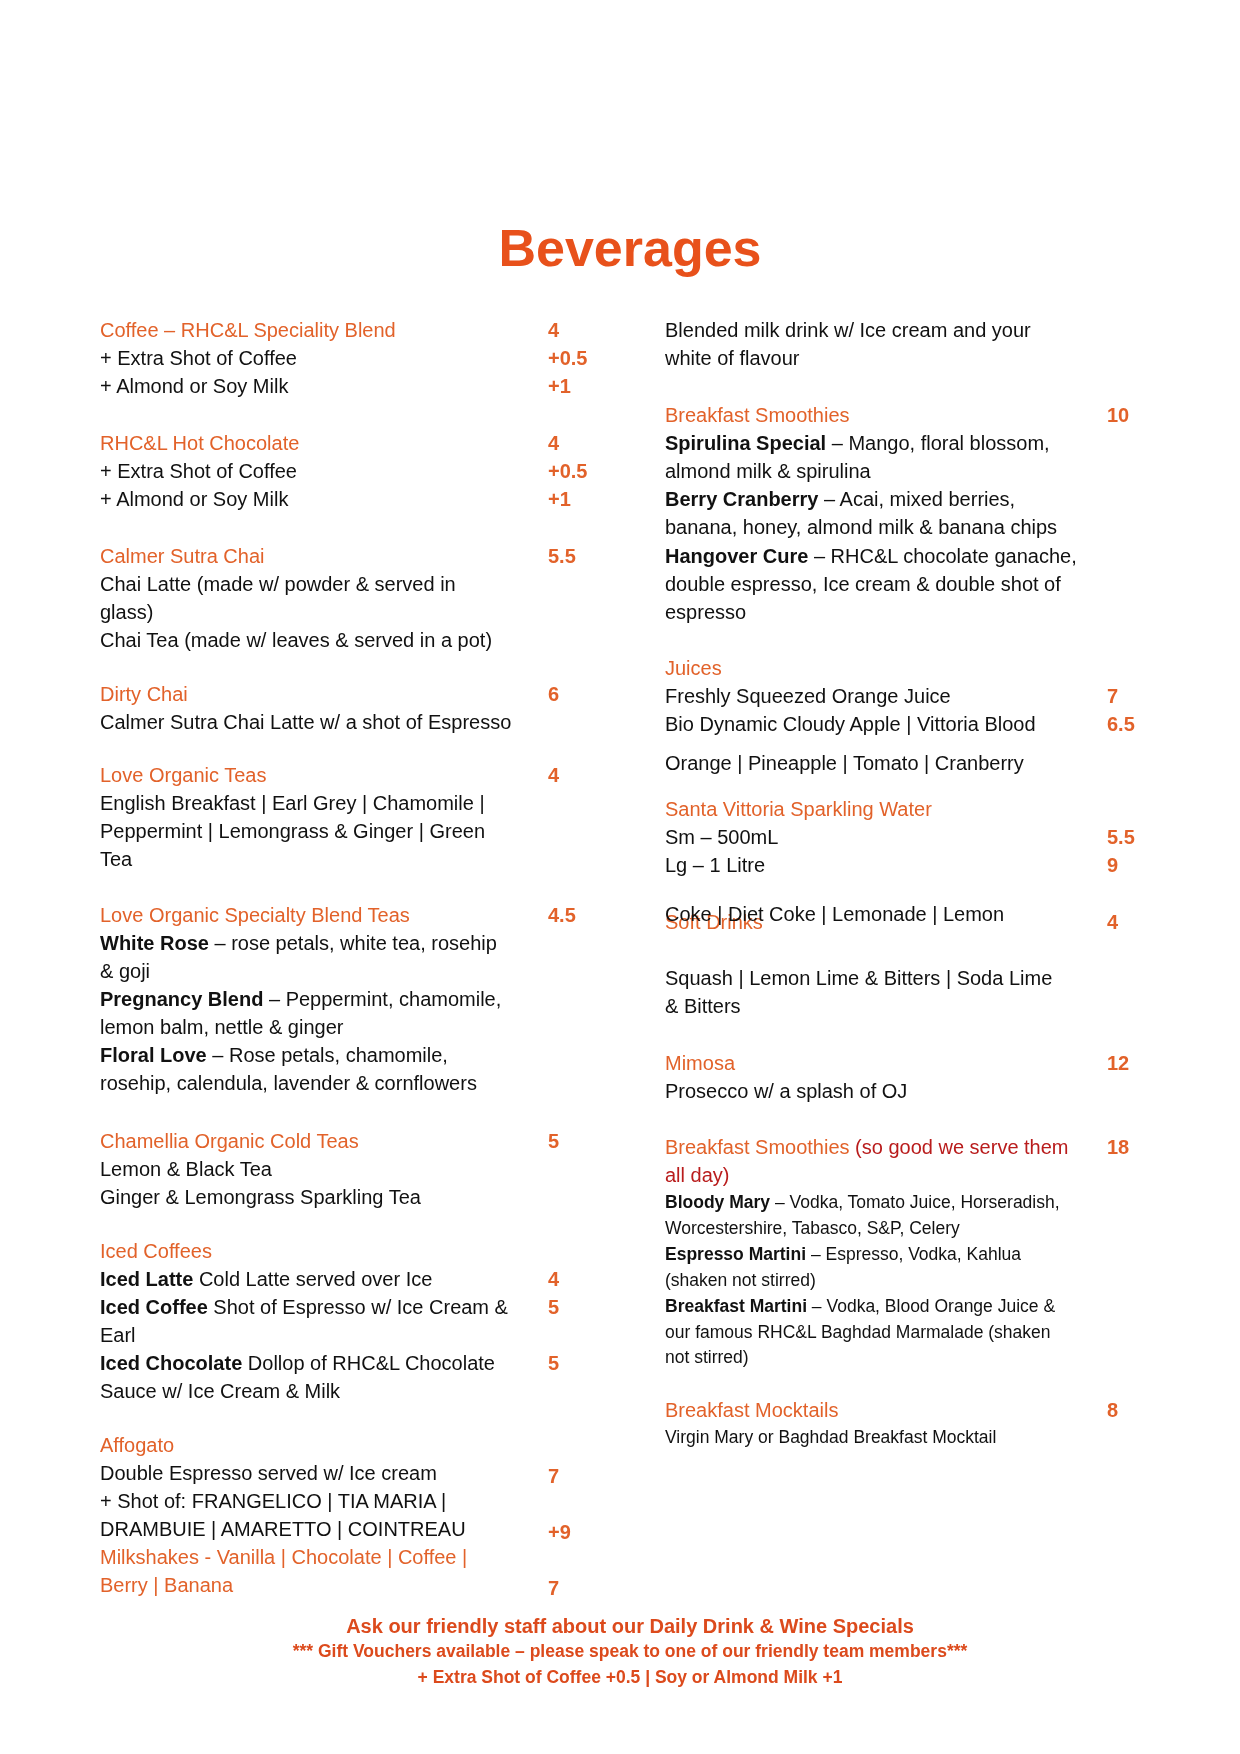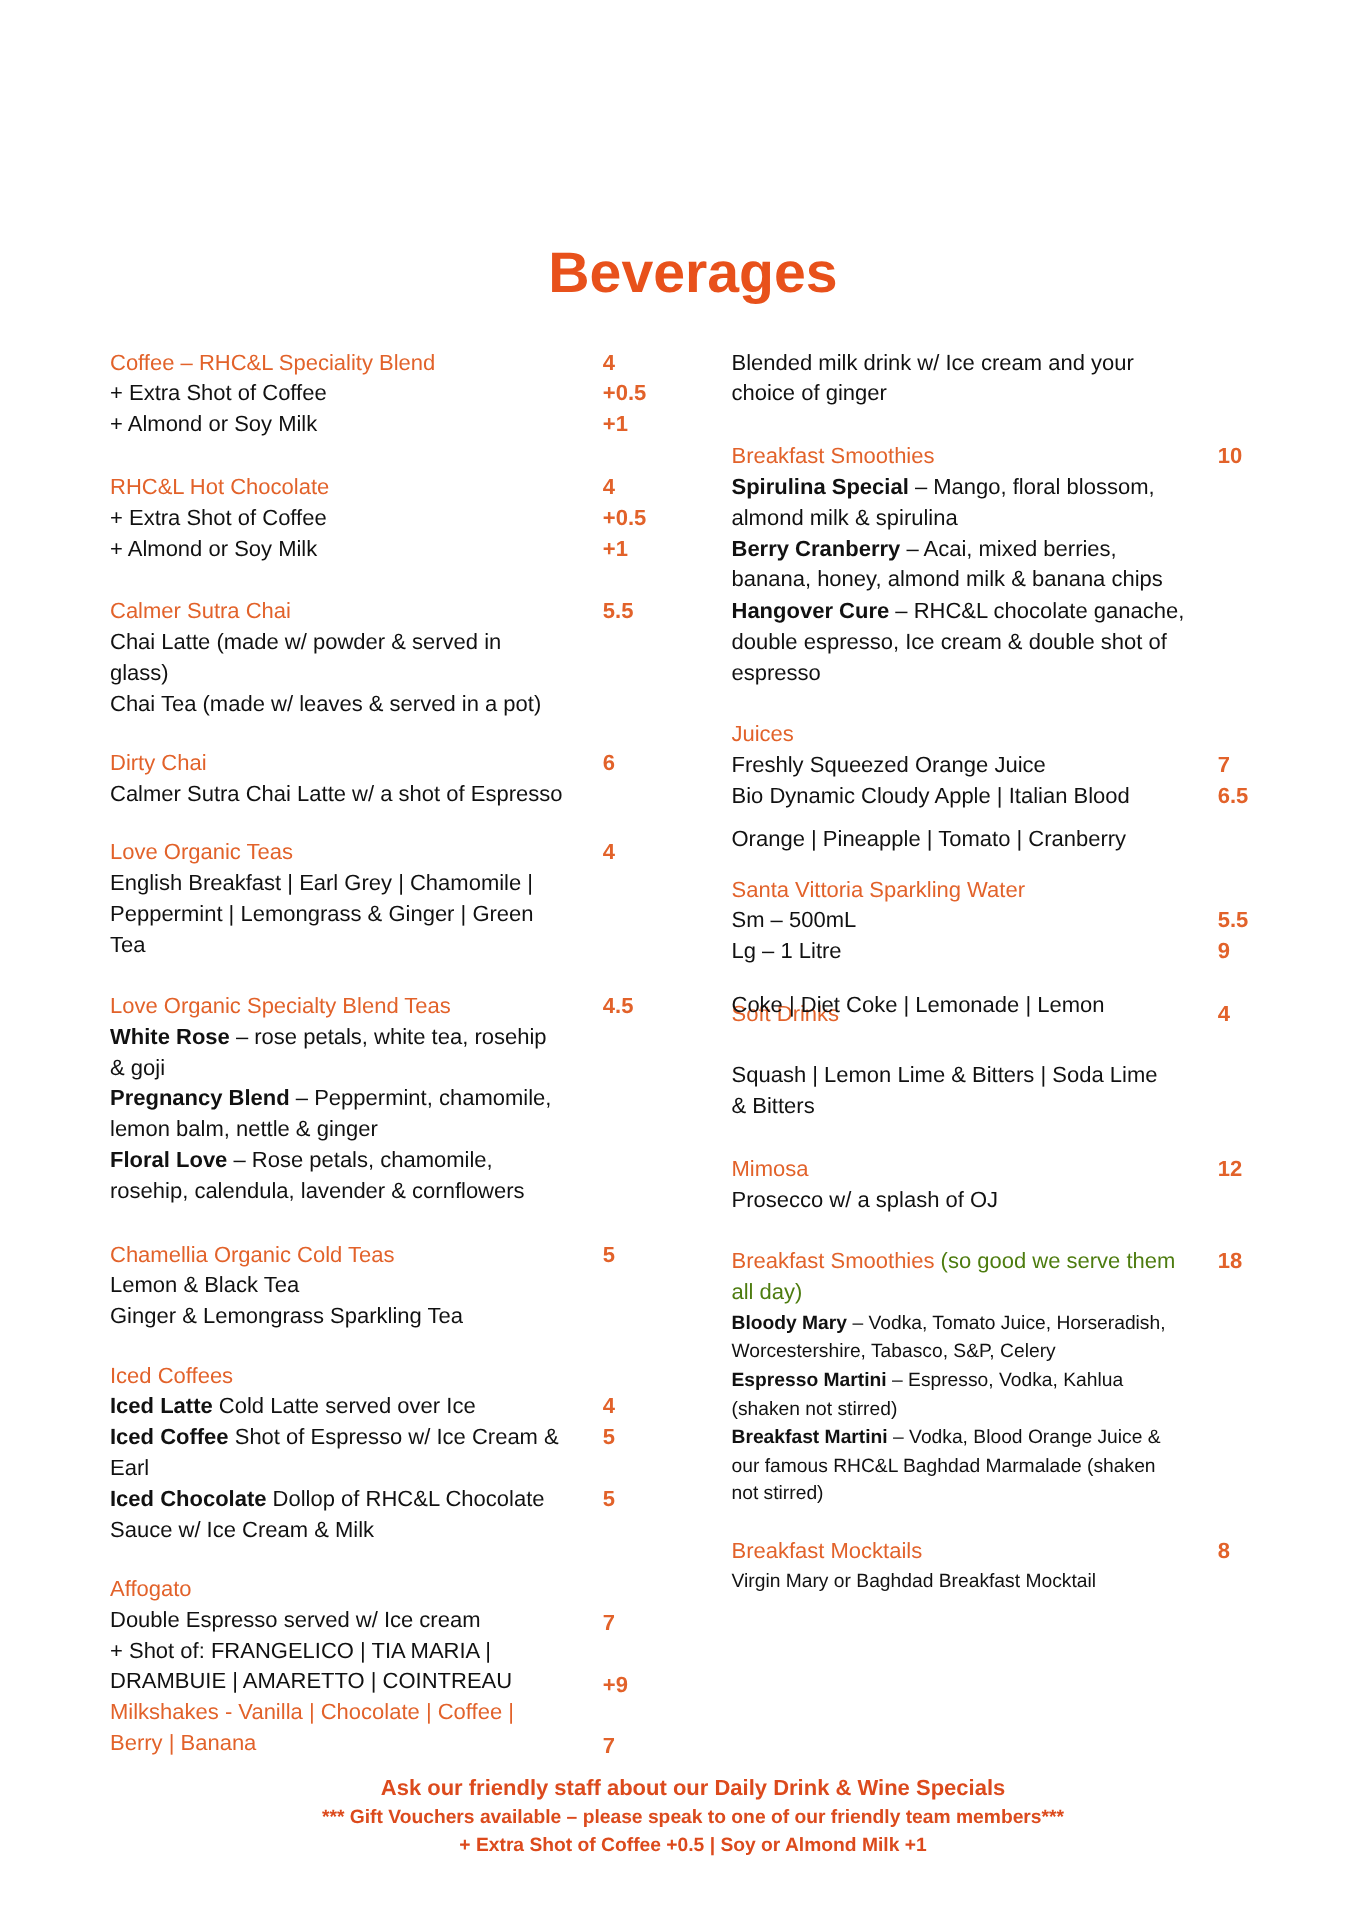--- a/index.html
+++ b/index.html
@@ -4,21 +4,21 @@
 <style>
   html,body{margin:0;padding:0;background:#fff;}
   body{width:1240px;height:1754px;position:relative;overflow:hidden;font-family:"Liberation Sans",sans-serif;color:#111;}
   .title{position:absolute;left:0;width:1260px;top:218px;text-align:center;font-size:52px;font-weight:bold;color:#E8511B;letter-spacing:0px;line-height:60px;}
   .ln{position:absolute;font-size:20px;line-height:26px;white-space:nowrap;transform:translateY(-13px);}
   .L{left:100px;}
   .R{left:665px;}
   .PL{left:548px;font-weight:bold;color:#E2622A;}
   .PR{left:1107px;font-weight:bold;color:#E2622A;}
   .h{font-weight:normal;color:#E2622A;}
-  .o{color:#4d7c0f;}
+  .o{color:#b91c1c;}
   .b{font-weight:bold;}
   .sm{font-size:17.5px;}
   .foot{position:absolute;left:0;width:1260px;text-align:center;font-weight:bold;color:#DC4A1C;white-space:nowrap;transform:translateY(-12px);}
   .f1{font-size:20px;}
   .f2{font-size:17.5px;}
 </style>
 </head>
 <body>
 
 <div>
@@ -88,36 +88,36 @@
     <div class="ln L" style="top:1529px">DRAMBUIE | AMARETTO | COINTREAU</div>
     <div class="ln PL" style="top:1532px">+9</div>
 
     <div class="ln L h" style="top:1557px">Milkshakes - Vanilla | Chocolate | Coffee |</div>
     <div class="ln L h" style="top:1585px">Berry | Banana</div>
     <div class="ln PL" style="top:1588px">7</div>
   </div>
 
   <div>
     <div class="ln R" style="top:330px">Blended milk drink w/ Ice cream and your</div>
-    <div class="ln R" style="top:358px">choice of ginger</div>
+    <div class="ln R" style="top:358px">white of flavour</div>
 
     <div class="ln R h" style="top:415px">Breakfast Smoothies</div>
     <div class="ln PR" style="top:415px">10</div>
     <div class="ln R" style="top:443px"><span class="b">Spirulina Special</span><span> – Mango, floral blossom,</span></div>
     <div class="ln R" style="top:471px">almond milk &amp; spirulina</div>
     <div class="ln R" style="top:499px"><span class="b">Berry Cranberry</span><span> – Acai, mixed berries,</span></div>
     <div class="ln R" style="top:527px">banana, honey, almond milk &amp; banana chips</div>
     <div class="ln R" style="top:556px"><span class="b">Hangover Cure</span><span> – RHC&amp;L chocolate ganache,</span></div>
     <div class="ln R" style="top:584px">double espresso, Ice cream &amp; double shot of</div>
     <div class="ln R" style="top:612px">espresso</div>
 
     <div class="ln R h" style="top:668px">Juices</div>
     <div class="ln R" style="top:696px">Freshly Squeezed Orange Juice</div>
     <div class="ln PR" style="top:696px">7</div>
-    <div class="ln R" style="top:724px">Bio Dynamic Cloudy Apple | Italian Blood</div>
+    <div class="ln R" style="top:724px">Bio Dynamic Cloudy Apple | Vittoria Blood</div>
     <div class="ln PR" style="top:724px">6.5</div>
     <div class="ln R" style="top:763px">Orange | Pineapple | Tomato | Cranberry</div>
 
     <div class="ln R h" style="top:809px">Santa Vittoria Sparkling Water</div>
     <div class="ln R" style="top:837px">Sm – 500mL</div>
     <div class="ln PR" style="top:837px">5.5</div>
     <div class="ln R" style="top:865px">Lg – 1 Litre</div>
     <div class="ln PR" style="top:865px">9</div>
 
     <div class="ln R h" style="top:922px">Soft Drinks</div>

